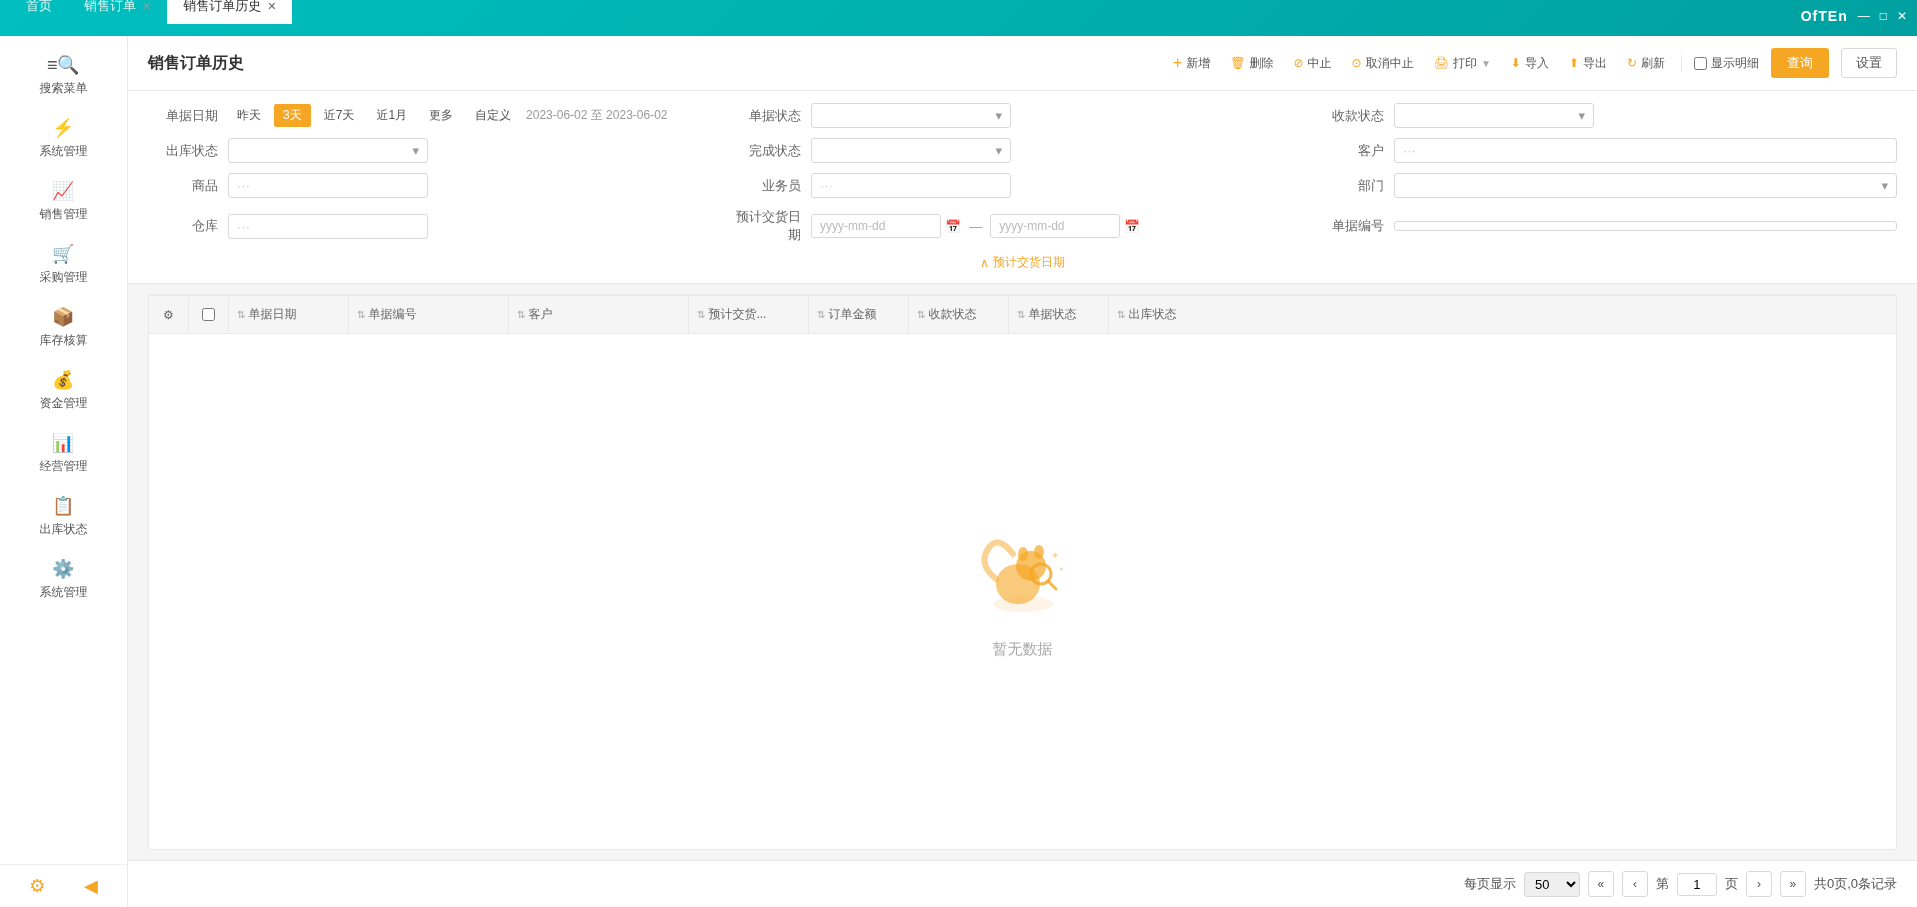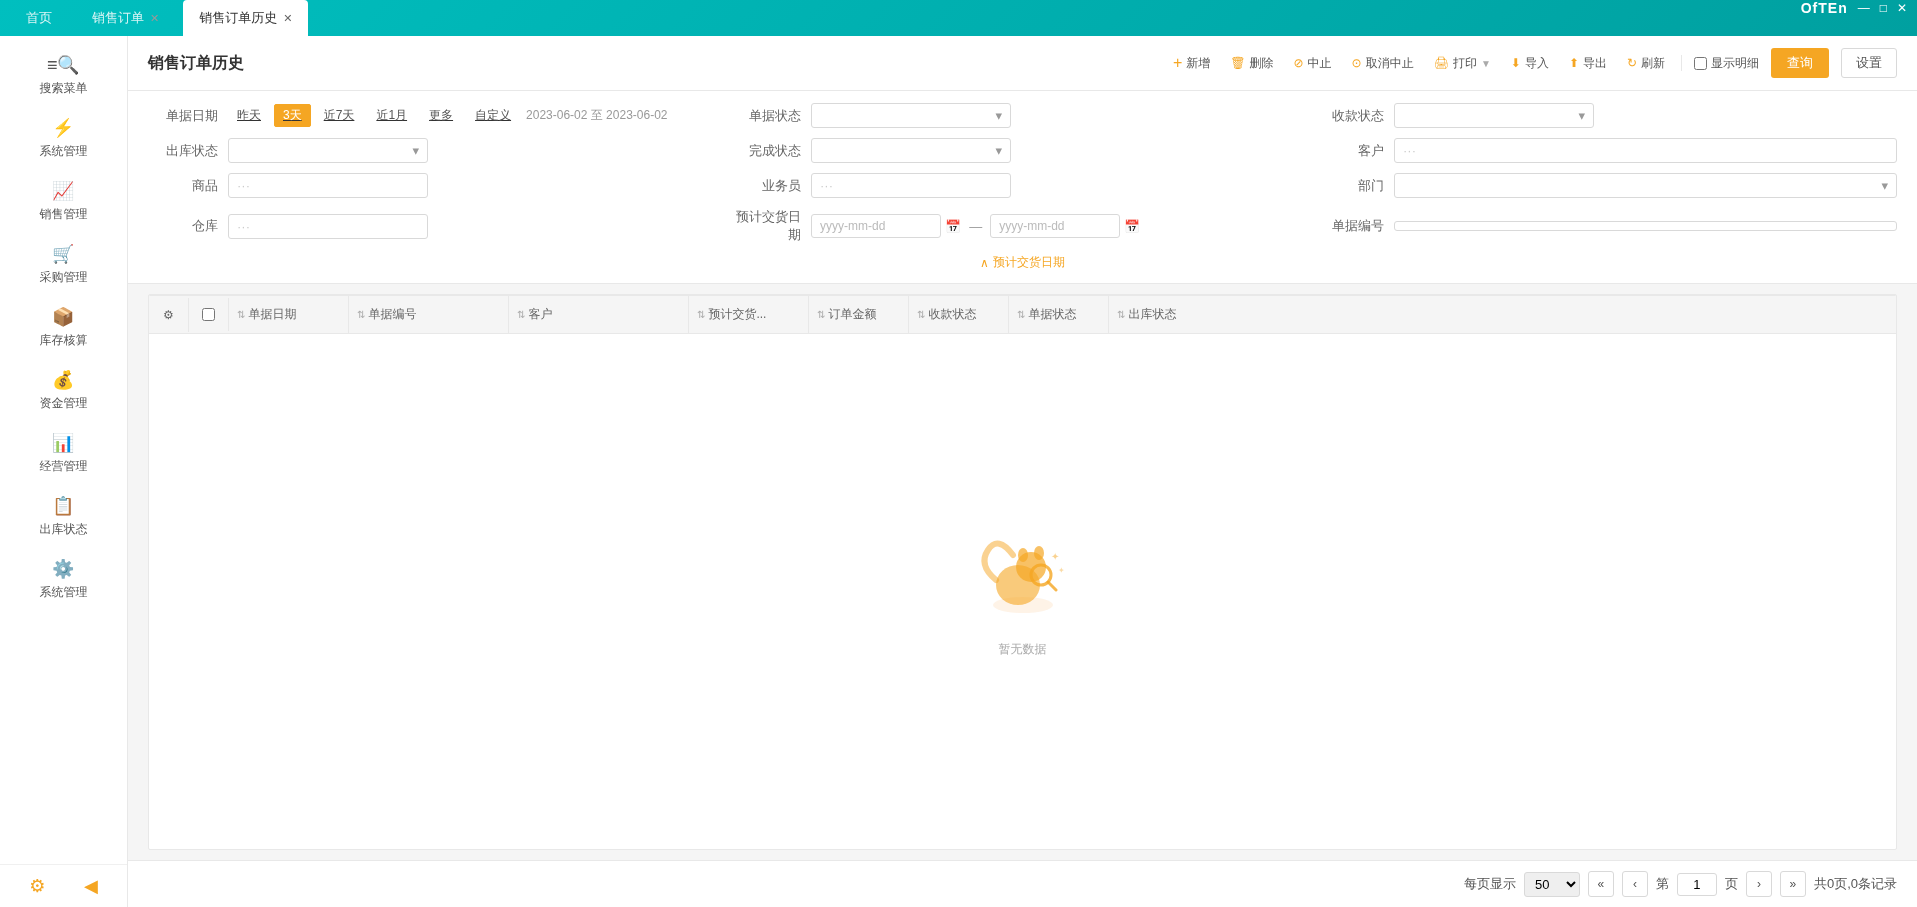--- a/index.html
+++ b/index.html
@@ -1,19 +1,19 @@
 <!DOCTYPE html>
 <html><head>
   <meta charset="utf-8">
   <style>
     * { box-sizing: border-box; margin: 0; padding: 0; }
     body { font-family: 'Microsoft YaHei', Arial, sans-serif; font-size: 13px; background: #f5f5f5; color: #333; display: flex; flex-direction: column; height: 100vh; overflow: hidden; }
 
     
-    .top-bar { height: 36px; background: linear-gradient(135deg, #00bfbf, #00a0a0); display: flex; align-items: flex-start; padding: 0 10px; gap: 8px; }
+    .top-bar { height: 36px; background: linear-gradient(135deg, #00bfbf, #00a0a0); display: flex; align-items: flex-end; padding: 12px 10px; gap: 0; }
     .tab-item { height: 36px; display: flex; align-items: center; padding: 0 16px; cursor: pointer; color: rgba(255,255,255,0.85); font-size: 13px; position: relative; gap: 6px; }
     .tab-item.active { background: #fff; color: #333; border-radius: 4px 4px 0 0; }
     .tab-item .close-icon { font-size: 11px; color: #999; cursor: pointer; }
     .tab-item.active .close-icon { color: #666; }
     .top-bar-right { margin-left: auto; display: flex; align-items: center; gap: 10px; color: white; font-size: 12px; }
     .top-bar-right .brand { font-size: 14px; font-weight: bold; letter-spacing: 1px; }
 
     
     .main-layout { display: flex; flex: 1; overflow: hidden; }
 
@@ -35,21 +35,21 @@
     .btn-primary { background: #f5a623; color: white; border: none; padding: 6px 16px; border-radius: 3px; cursor: pointer; font-size: 13px; }
     .btn-setting { background: white; color: #555; border: 1px solid #d9d9d9; padding: 5px 14px; border-radius: 3px; cursor: pointer; font-size: 13px; }
     .divider-v { width: 1px; height: 16px; background: #e8e8e8; }
     .checkbox-label { display: flex; align-items: center; gap: 4px; font-size: 12px; color: #555; cursor: pointer; }
 
     
     .filter-area { background: #fff; padding: 12px 20px; border-bottom: 1px solid #e8e8e8; }
     .filter-row { display: flex; align-items: center; gap: 0; margin-bottom: 10px; }
     .filter-label { width: 80px; text-align: right; color: #666; font-size: 13px; padding-right: 10px; flex-shrink: 0; }
     .filter-control { display: flex; align-items: center; gap: 6px; flex: 1; }
-    .date-quick-btns { display: flex; align-items: center; gap: 4px; text-decoration: underline; }
+    .date-quick-btns { display: flex; align-items: center; gap: 4px; }
     .date-quick-btn { padding: 2px 8px; border-radius: 10px; font-size: 12px; cursor: pointer; color: #555; border: 1px solid transparent; }
     .date-quick-btn.active { background: #f5a623; color: white; border-color: #f5a623; border-radius: 2px; }
     .date-range { color: #999; font-size: 12px; }
     .select-field { border: 1px solid #d9d9d9; border-radius: 3px; padding: 4px 8px; min-width: 160px; display: flex; align-items: center; justify-content: space-between; cursor: pointer; background: white; font-size: 13px; color: #bbb; }
     .select-field .arrow { color: #999; }
     .input-field { border: 1px solid #d9d9d9; border-radius: 3px; padding: 4px 8px; min-width: 160px; background: white; font-size: 13px; color: #bbb; display: flex; align-items: center; justify-content: space-between; }
     .date-input { border: 1px solid #d9d9d9; border-radius: 3px; padding: 4px 8px; width: 130px; font-size: 12px; color: #bbb; display: flex; align-items: center; gap: 4px; cursor: pointer; }
     .date-dash { color: #999; padding: 0 4px; }
     .calendar-icon { color: #00bfbf; cursor: pointer; }
     .collapse-btn { display: flex; align-items: center; gap: 4px; color: #f5a623; font-size: 12px; cursor: pointer; justify-content: center; margin-top: 4px; }
@@ -65,21 +65,21 @@
     .th-date { width: 120px; }
     .th-num { width: 160px; }
     .th-customer { width: 180px; }
     .th-delivery { width: 120px; }
     .th-amount { width: 100px; }
     .th-receipt { width: 100px; }
     .th-status { width: 100px; }
     .th-out { width: 100px; }
     .table-body { flex: 1; display: flex; align-items: center; justify-content: center; flex-direction: column; }
     .empty-state { display: flex; flex-direction: column; align-items: center; gap: 16px; }
-    .empty-text { color: #aaa; font-size: 12px; }
+    .empty-text { color: #aaa; font-size: 15px; }
 
     
     .pagination { display: flex; align-items: center; justify-content: flex-end; padding: 10px 20px; background: #fff; border-top: 1px solid #e8e8e8; gap: 8px; font-size: 13px; color: #555; }
     .page-size-select { border: 1px solid #d9d9d9; border-radius: 3px; padding: 3px 6px; font-size: 13px; }
     .page-btn { width: 26px; height: 26px; display: flex; align-items: center; justify-content: center; border: 1px solid #d9d9d9; border-radius: 3px; cursor: pointer; color: #555; font-size: 12px; }
     .page-input { width: 40px; border: 1px solid #d9d9d9; border-radius: 3px; padding: 3px 6px; text-align: center; font-size: 13px; }
 
     
     .empty-svg { width: 120px; height: 100px; }
   </style>

